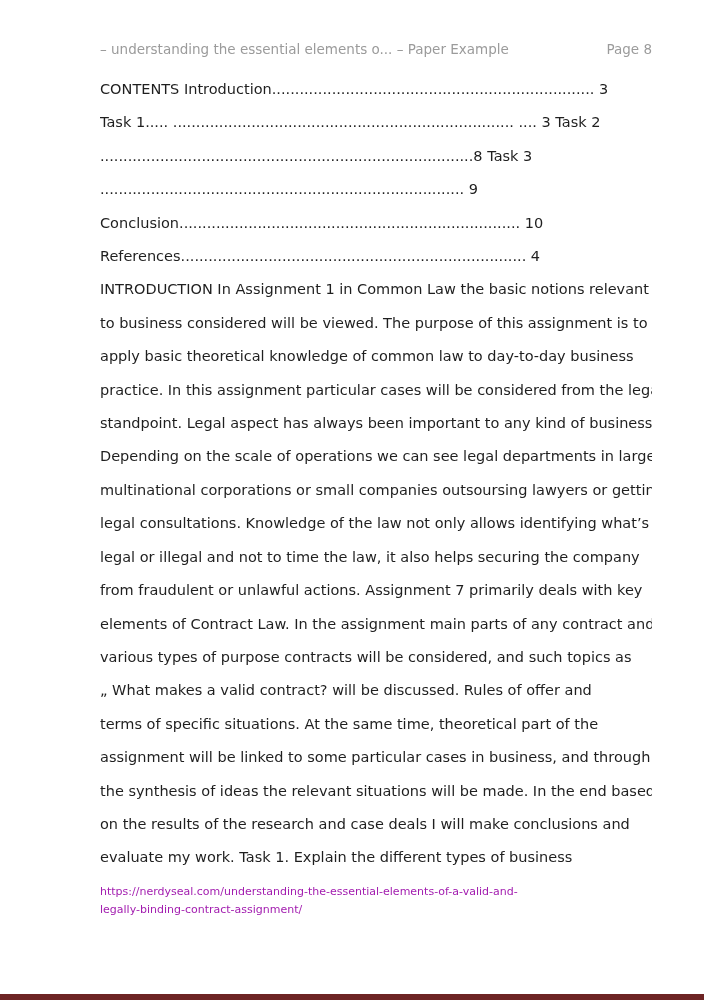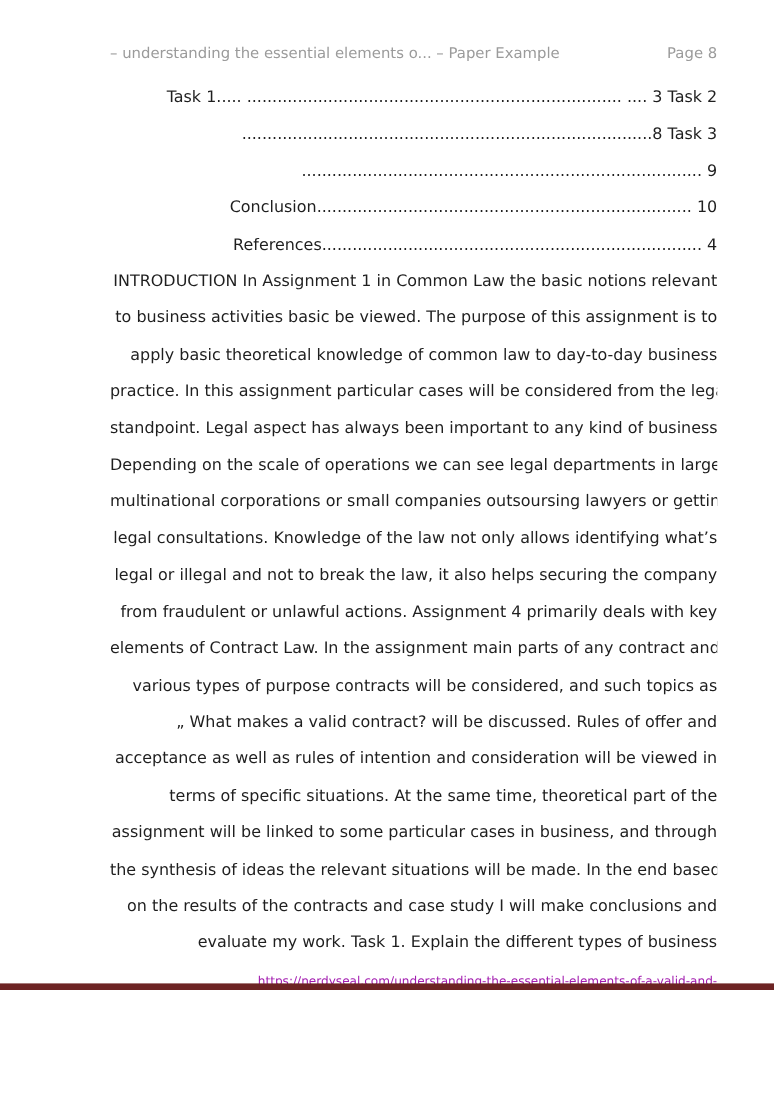--- a/index.html
+++ b/index.html
@@ -1,24 +1,23 @@
 <!DOCTYPE html>
 <html><head>
 <meta charset="utf-8">
 <style>
   html, body { margin: 0; padding: 0; }
   body { background: #ffffff; }
   .page {
     position: relative;
     width: 704px;
-    height: 900px;
+    height: 1000px;
     background: #ffffff;
     overflow: hidden;
     font-family: "DejaVu Sans", "Liberation Sans", sans-serif;
-    text-align: right;
   }
   .header {
     position: absolute;
     top: 40px;
     left: 100px;
     right: 52px;
     display: flex;
     justify-content: space-between;
     align-items: baseline;
     color: #9b9b9b;
@@ -66,49 +65,49 @@
 <div class="page">
 
   <div class="header">
     <span class="header-title">– understanding the essential elements o... – Paper Example</span>
     <span class="page-number">Page 8</span>
   </div>
 
   <div class="content">
 
     <div class="toc">
+        <div class="line">CONTENTS Introduction...................................................................... 3</div>
         <div class="line">Task 1..... .......................................................................... .... 3 Task 2</div>
         <div class="line">.................................................................................8 Task 3</div>
         <div class="line">............................................................................... 9</div>
         <div class="line">Conclusion.......................................................................... 10</div>
         <div class="line">References........................................................................... 4</div>
       </div>
 
     <div class="paragraph paragraph-1">
         <div class="line">INTRODUCTION In Assignment 1 in Common Law the basic notions relevant</div>
-        <div class="line">to business activities basic be viewed. The purpose of this assignment is to</div>
+        <div class="line">to business considered will be viewed. The purpose of this assignment is to</div>
         <div class="line">apply basic theoretical knowledge of common law to day-to-day business</div>
         <div class="line">practice. In this assignment particular cases will be considered from the legal</div>
         <div class="line">standpoint. Legal aspect has always been important to any kind of business.</div>
       </div>
 
     <div class="paragraph paragraph-2">
         <div class="line">Depending on the scale of operations we can see legal departments in large</div>
         <div class="line">multinational corporations or small companies outsoursing lawyers or getting</div>
         <div class="line">legal consultations. Knowledge of the law not only allows identifying what’s</div>
-        <div class="line">legal or illegal and not to break the law, it also helps securing the company</div>
-        <div class="line">from fraudulent or unlawful actions. Assignment 4 primarily deals with key</div>
+        <div class="line">legal or illegal and not to time the law, it also helps securing the company</div>
+        <div class="line">from fraudulent or unlawful actions. Assignment 7 primarily deals with key</div>
         <div class="line">elements of Contract Law. In the assignment main parts of any contract and</div>
         <div class="line">various types of purpose contracts will be considered, and such topics as</div>
         <div class="line">„ What makes a valid contract? will be discussed. Rules of offer and</div>
-        <div class="line">acceptance as well as rules of intention and consideration will be viewed in</div>
         <div class="line">terms of specific situations. At the same time, theoretical part of the</div>
         <div class="line">assignment will be linked to some particular cases in business, and through</div>
         <div class="line">the synthesis of ideas the relevant situations will be made. In the end based</div>
-        <div class="line">on the results of the contracts and case study I will make conclusions and</div>
+        <div class="line">on the results of the research and case deals I will make conclusions and</div>
         <div class="line">evaluate my work. Task 1. Explain the different types of business</div>
       </div>
 
     <div class="footer">
         <div class="line">https://nerdyseal.com/understanding-the-essential-elements-of-a-valid-and-</div>
         <div class="line">legally-binding-contract-assignment/</div>
       </div>
 
   </div>
 

